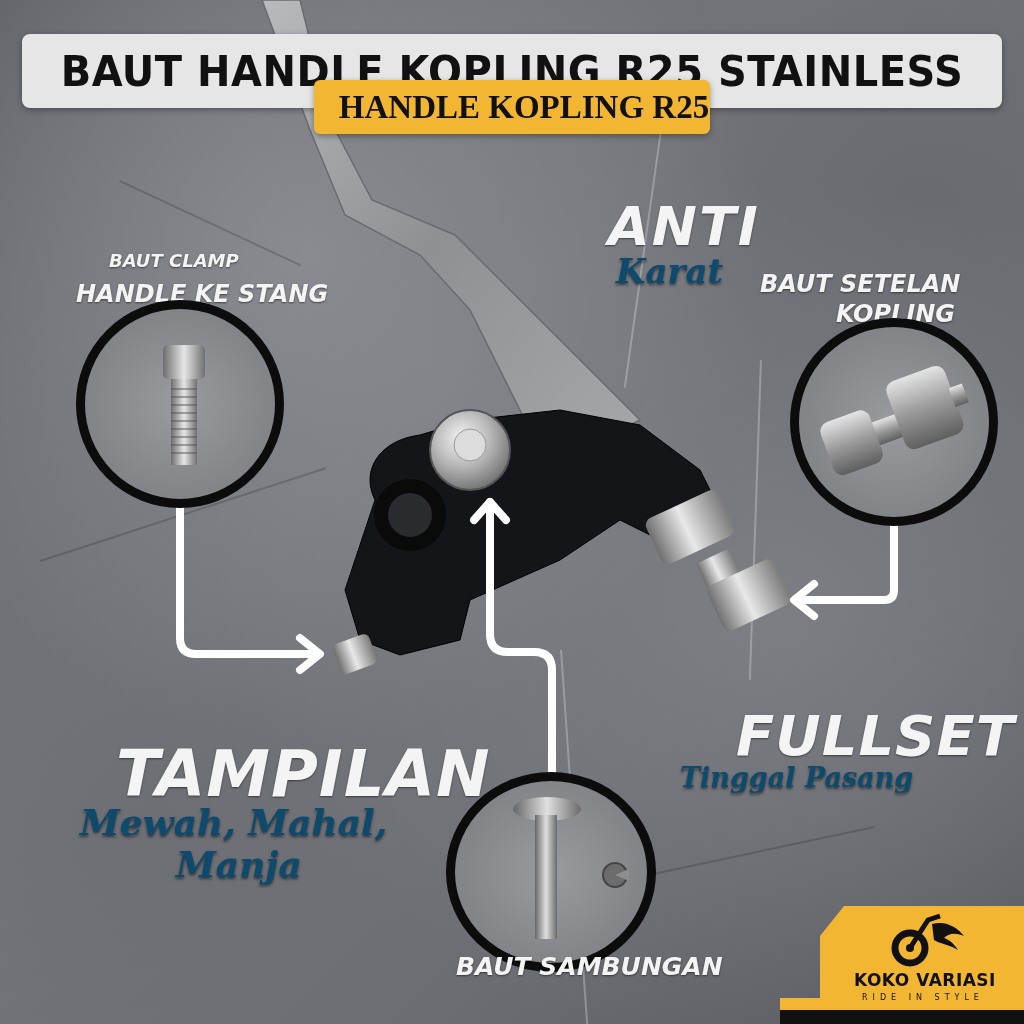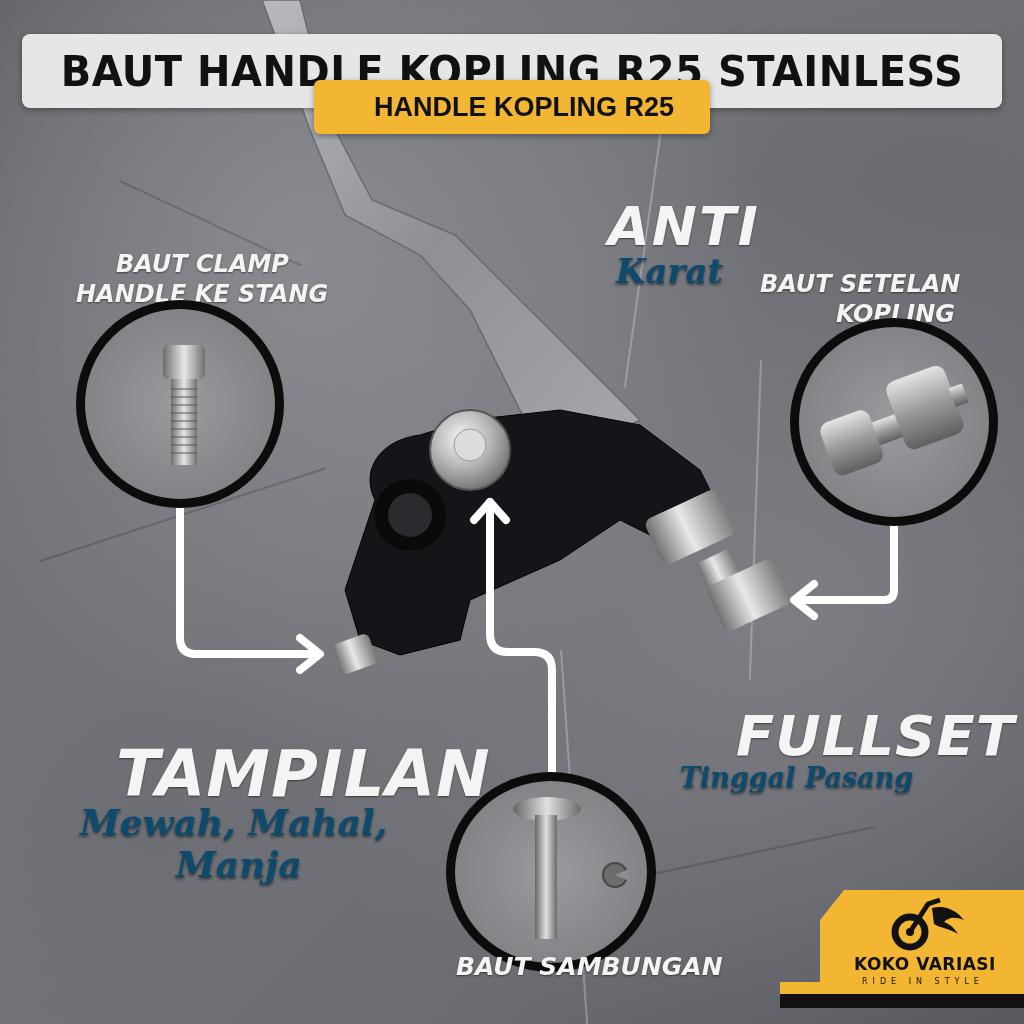--- a/index.html
+++ b/index.html
@@ -30,21 +30,21 @@
       font-family: "DejaVu Sans", sans-serif; font-weight: 900; font-size: 40px;
       color: #111; letter-spacing: 0.5px; transform: scaleY(1.05);
     }
     .subtitle-badge {
       position: absolute; left: 314px; top: 80px; width: 396px; height: 54px;
       background: #f2b632; border-radius: 6px;
       display: flex; align-items: center; justify-content: center;
       box-shadow: 0 2px 6px rgba(0,0,0,0.35);
     }
     .subtitle-text {
-      font-family: Liberation Sans, sans-serif; font-weight: 900; font-size: 27px; color: #111; margin-left: 24px;
+      font-family: Liberation Serif, serif; font-weight: 900; font-size: 33px; color: #111; margin-left: 24px;
     }
 
     
     .grunge {
       position: absolute; color: #f4f4f4; font-family: "DejaVu Sans", sans-serif;
       font-weight: 900; font-style: italic; text-transform: uppercase;
       text-shadow: 0 1px 2px rgba(0,0,0,0.5); line-height: 1;
     }
     .script {
       position: absolute; color: #0c4a6e; font-family: "DejaVu Serif", serif;
@@ -60,21 +60,21 @@
     }
 
     
     .lever-svg { position: absolute; left: 0; top: 0; }
 
     
     .arrow-svg { position: absolute; left: 0; top: 0; pointer-events: none; }
 
     
     .logo-corner {
-      position: absolute; right: 0; bottom: 0; width: 244px; height: 134px;
+      position: absolute; right: 0; bottom: 0; width: 244px; height: 118px;
     }
     .logo-bg { position: absolute; left: 0; top: 0; }
     .brand-name {
       position: absolute; left: 74px; top: 64px;
       font-family: "DejaVu Sans", sans-serif; font-weight: 900; font-size: 17px; color: #111;
       letter-spacing: 0.5px;
     }
     .brand-tagline {
       position: absolute; left: 82px; top: 87px;
       font-family: "DejaVu Sans", sans-serif; font-size: 8px; color: #111;
@@ -142,21 +142,21 @@
   </g>
 </svg>
 
 <div class="title-banner">
   <span class="title-text">BAUT HANDLE KOPLING R25 STAINLESS</span>
 </div>
 <div class="subtitle-badge">
   <span class="subtitle-text">HANDLE KOPLING R25</span>
 </div>
 
-<div class="grunge" style="left:116px;top:252px;font-size:24px;">BAUT CLAMP</div>
+<div class="grunge" style="left:109px;top:252px;font-size:18px;">BAUT CLAMP</div>
 <div class="grunge" style="left:76px;top:282px;font-size:24px;">HANDLE KE STANG</div>
 <div class="detail-circle" style="left:76px;top:300px;width:208px;height:208px;">
   <svg width="190" height="190">
     <defs>
       <linearGradient id="bolt1" x1="0" y1="0" x2="1" y2="0">
         <stop offset="0" stop-color="#6d6d6d"></stop>
           <stop offset="0.5" stop-color="#e6e6e6"></stop>
           <stop offset="1" stop-color="#707070"></stop>
       </linearGradient>
     </defs>

